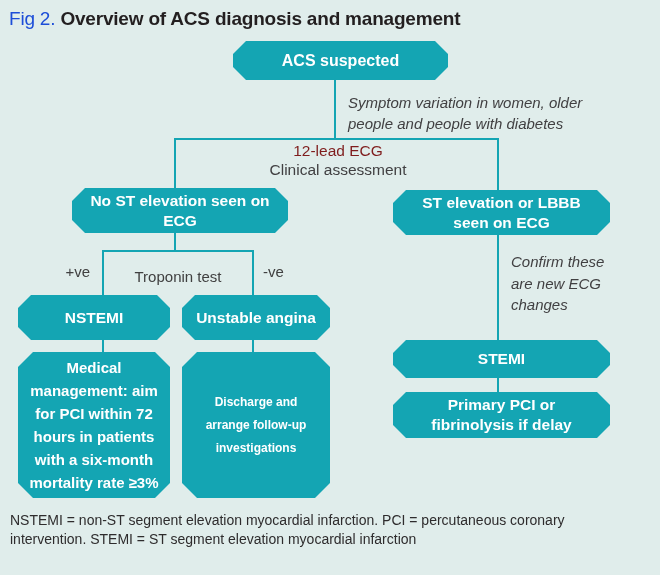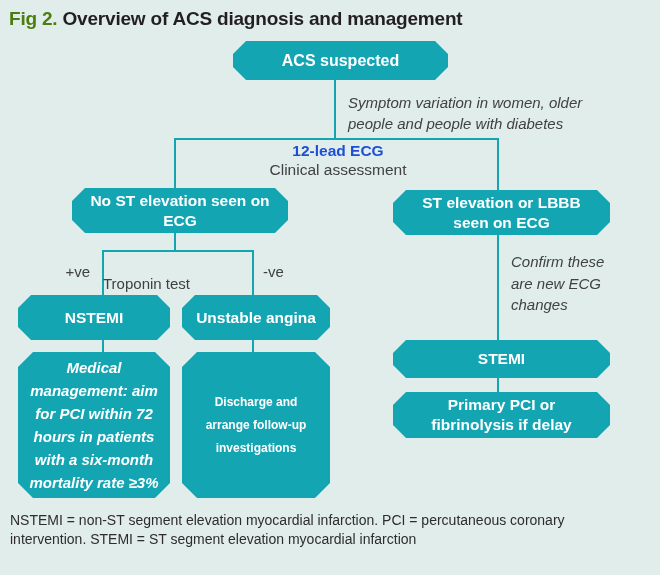--- a/index.html
+++ b/index.html
@@ -7,40 +7,40 @@
     width:660px;height:575px;overflow:hidden;
     font-family:"Liberation Sans",sans-serif;
     background:var(--bg,#e0edeb);
     position:relative;
   }
   .canvas{position:absolute;left:0;top:0;width:660px;height:575px;}
   .title{
     position:absolute;left:9px;top:8px;width:640px;
     font-size:19px;letter-spacing:-0.2px;white-space:nowrap;
   }
-  .fig-label{color:#4d7c0f;font-weight:700;text-align:right;}
+  .fig-label{color:#1d4ed8;font-weight:400;text-align:right;}
   .fig-bold{color:#231f20;font-weight:700;text-align:right;}
   .node{
     position:absolute;
     background:var(--teal,#14a5b3);
     color:#ffffff;font-weight:700;
     display:flex;align-items:center;justify-content:center;
     text-align:center;
   }
   .node .lbl{white-space:pre-line;display:block;width:100%;}
   .ch13{clip-path:polygon(13px 0,calc(100% - 13px) 0,100% 13px,100% calc(100% - 13px),calc(100% - 13px) 100%,13px 100%,0 calc(100% - 13px),0 13px);}
   .ch15{clip-path:polygon(15px 0,calc(100% - 15px) 0,100% 15px,100% calc(100% - 15px),calc(100% - 15px) 100%,15px 100%,0 calc(100% - 15px),0 15px);}
   .line{position:absolute;background:var(--teal,#14a5b3);}
   .note{
     position:absolute;color:#414042;font-style:italic;
     font-size:15px;white-space:pre-line;
   }
   .plain-label{position:absolute;color:#404040;font-size:15px;}
   .ecg-label{position:absolute;left:238px;top:141px;width:200px;text-align:center;line-height:19px;}
-  .ecg-bold{display:block;font-weight:700;color:#1d4ed8;font-size:15.5px;}
+  .ecg-bold{display:block;font-weight:400;color:#7f1d1d;font-size:15.5px;}
   .ecg-sub{display:block;font-weight:400;color:#414042;font-size:15.5px;}
   .footnote{
     position:absolute;left:10px;top:511px;width:645px;
     color:#2e2c2d;font-size:14px;line-height:19px;
   }
 </style>
 </head>
 <body>
 
 <div class="canvas">
@@ -78,21 +78,21 @@
   </div>
 
   <div class="node ch13" style="left:18px;top:295px;width:152px;height:45px;font-size:15.5px;">
     <span class="lbl">NSTEMI</span>
   </div>
 
   <div class="node ch13" style="left:182px;top:295px;width:148px;height:45px;font-size:15.5px;">
     <span class="lbl">Unstable angina</span>
   </div>
 
-  <div class="node ch15" style="left:18px;top:352px;width:152px;height:146px;font-size:15px;line-height:23px;font-style:italic;">
+  <div class="node ch15" style="left:18px;top:352px;width:152px;height:146px;font-size:15px;line-height:23px;">
     <span class="lbl">Medical
 management: aim
 for PCI within 72
 hours in patients
 with a six-month
 mortality rate ≥3%</span>
   </div>
 
   <div class="node ch15" style="left:182px;top:352px;width:148px;height:146px;font-size:12px;line-height:23px;">
     <span class="lbl">Discharge and
@@ -111,21 +111,21 @@
 
   <div class="note" style="left:348px;top:92px;width:300px;line-height:21px;">Symptom variation in women, older
 people and people with diabetes</div>
 
   <div class="ecg-label">
     <span class="ecg-bold">12-lead ECG</span>
     <span class="ecg-sub">Clinical assessment</span>
   </div>
 
   <div class="plain-label" style="left:40px;top:263px;width:50px;text-align:right;">+ve</div>
-  <div class="plain-label" style="left:103px;top:275px;width:150px;text-align:left;">Troponin test</div>
+  <div class="plain-label" style="left:103px;top:268px;width:150px;text-align:center;">Troponin test</div>
   <div class="plain-label" style="left:263px;top:263px;width:50px;text-align:left;">-ve</div>
 
   <div class="note" style="left:511px;top:251px;width:125px;line-height:21.5px;">Confirm these
 are new ECG
 changes</div>
 
   <div class="footnote">
     <div>NSTEMI = non-ST segment elevation myocardial infarction. PCI = percutaneous coronary</div>
     <div>intervention. STEMI = ST segment elevation myocardial infarction</div>
   </div>

